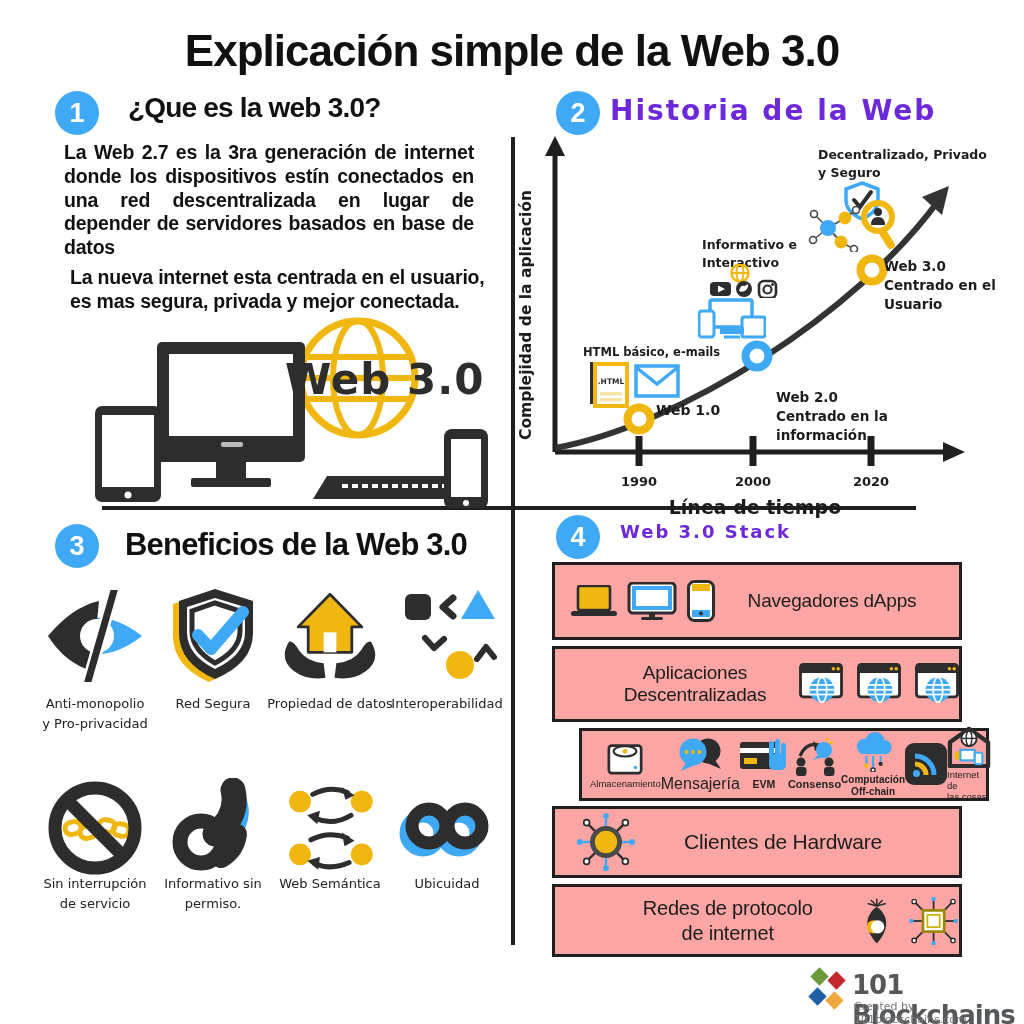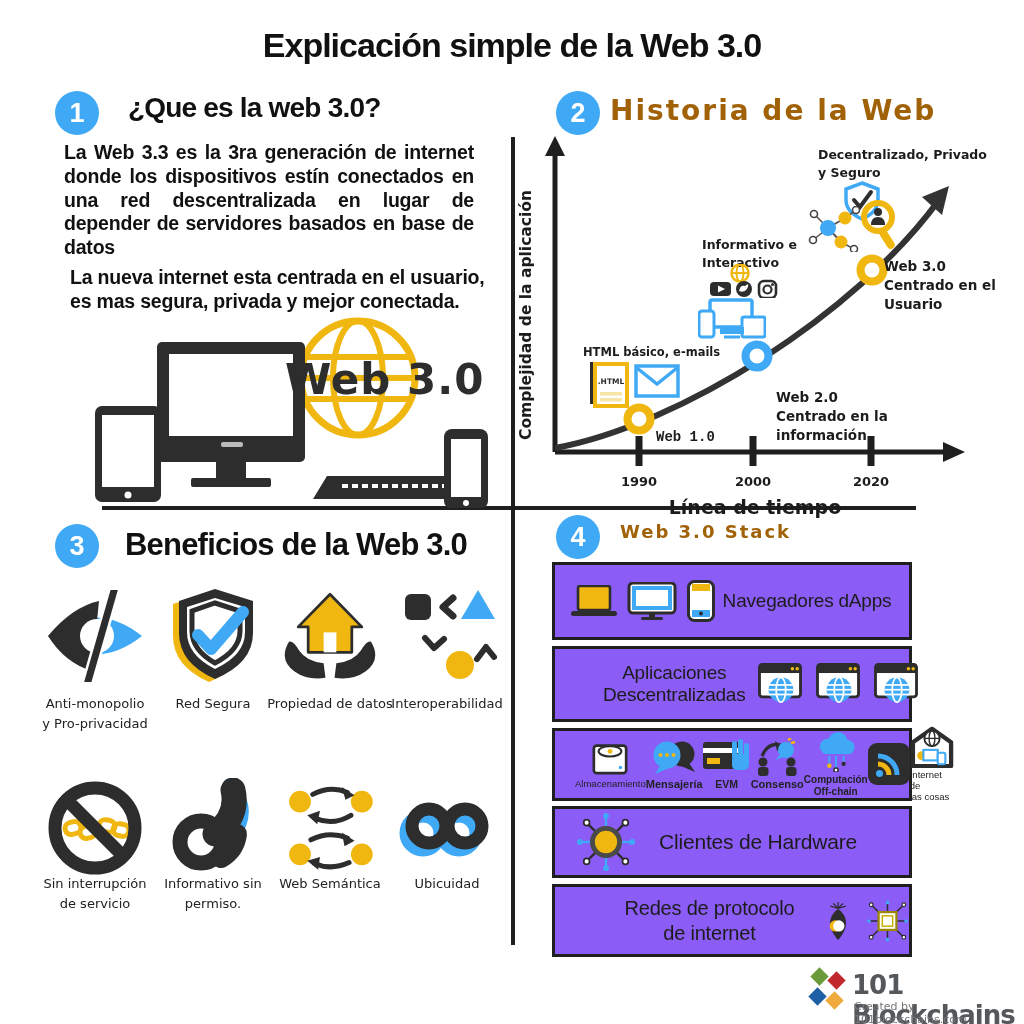--- a/index.html
+++ b/index.html
@@ -3,42 +3,42 @@
 <meta charset="utf-8">
 <style>
   * { margin:0; padding:0; box-sizing:border-box; }
   html,body { background:#fff; }
   body { font-family:"Liberation Sans", sans-serif; color:#1c1c1c; }
   .canvas { position:relative; width:1024px; height:1024px; background:#fff; overflow:hidden; }
   .abs { position:absolute; }
   .pre { white-space:pre-line; }
 
   .main-title { left:0; top:26px; width:1024px; text-align:center;
-    font-size:34px; font-weight:bold; letter-spacing:-1px; color:#111; }
+    font-size:44px; font-weight:bold; letter-spacing:-1px; color:#111; }
 
   .divider { background:#1f1f1f; }
   .badge { width:44px; height:44px; border-radius:50%; background:#3FA9F5; color:#fff;
     font-weight:bold; font-size:27px; display:flex; align-items:center; justify-content:center; }
 
   .h-cond { font-weight:bold; letter-spacing:-0.8px; color:#111; }
-  .h-wide { font-family:"DejaVu Sans", sans-serif; font-weight:bold; letter-spacing:2px; color:#a16207; }
+  .h-wide { font-family:"DejaVu Sans", sans-serif; font-weight:bold; letter-spacing:2px; color:#6d28d9; }
 
   .para { font-weight:bold; font-size:19.5px; line-height:1.22; letter-spacing:-0.2px;
     text-align:justify; color:#111; }
 
   .ann { font-family:"DejaVu Sans", sans-serif; font-weight:bold; font-size:12px;
     line-height:1.4; color:#1c1c1c; }
   .marker-label { font-family:"DejaVu Sans", sans-serif; font-weight:bold; font-size:13.5px;
     line-height:1.4; color:#1c1c1c; }
 
   .benefit-label { font-family:"DejaVu Sans", sans-serif; font-size:13px; line-height:1.5;
     text-align:center; color:#222; }
   .benefit-icon { width:100px; height:100px; display:flex; align-items:center; justify-content:center; }
 
-  .stack-box { left:552px; width:360px; border:3px solid #1f1f1f; background:#8b5cf6;
+  .stack-box { left:552px; width:410px; border:3px solid #1f1f1f; background:#fca5a5;
     display:flex; align-items:center; }
   .stack-label { font-size:19px; color:#1c1c1c; letter-spacing:-0.2px; }
   .stack-small-label { font-size:9.5px; line-height:1.15; text-align:center; color:#222; margin-top:2px; }
   .stack-cell { display:flex; flex-direction:column; align-items:center; justify-content:flex-start; }
 
   .brand-text { font-family:"DejaVu Sans", sans-serif; font-weight:bold; font-size:26px;
     letter-spacing:-1px; color:#55585a; }
   .credit-text { font-family:"DejaVu Sans", sans-serif; font-size:11px; color:#75777a; }
 
   svg text { font-family:"DejaVu Sans", sans-serif; }
@@ -48,21 +48,21 @@
 
 <div class="canvas">
 
   <div class="abs main-title">Explicación simple de la Web 3.0</div>
 
   <div class="abs divider" style="left:511px; top:137px; width:3.5px; height:808px;"></div>
   <div class="abs divider" style="left:102px; top:506px; width:814px; height:3.5px;"></div>
 
   <div class="abs badge" style="left:55px; top:91px;">1</div>
   <div class="abs h-cond" style="left:128px; top:92px; font-size:28px;">¿Que es la web 3.0?</div>
-  <div class="abs para" style="left:64px; top:141px; width:410px;">La Web 3.3 es la 3ra generación de internet donde los dispositivos estín conectados en una red descentralizada en lugar de depender de servidores basados en base de datos</div>
+  <div class="abs para" style="left:64px; top:141px; width:410px;">La Web 2.7 es la 3ra generación de internet donde los dispositivos estín conectados en una red descentralizada en lugar de depender de servidores basados en base de datos</div>
   <div class="abs para" style="left:70px; top:266px; width:422px; text-align:left;">La nueva internet esta centrada en el usuario, es mas segura, privada y mejor conectada.</div>
 
   <svg class="abs" style="left:95px; top:316px;" width="400" height="192" viewBox="0 0 400 192">
 
     <g>
       <circle cx="263" cy="62" r="57" fill="none" stroke="#F1B711" stroke-width="7"></circle>
       <ellipse cx="263" cy="62" rx="25" ry="57" fill="none" stroke="#F1B711" stroke-width="6"></ellipse>
       <line x1="210" y1="41" x2="316" y2="41" stroke="#F1B711" stroke-width="6"></line>
       <line x1="206" y1="62" x2="320" y2="62" stroke="#F1B711" stroke-width="6"></line>
       <line x1="210" y1="83" x2="316" y2="83" stroke="#F1B711" stroke-width="6"></line>
@@ -201,21 +201,21 @@
     <circle cx="48" cy="4" r="3.5" fill="#fff" stroke="#444" stroke-width="1.6"></circle>
     <circle cx="46" cy="43" r="3.5" fill="#fff" stroke="#444" stroke-width="1.6"></circle>
   </svg>
   <svg class="abs" style="left:858px; top:198px;" width="40" height="54" viewBox="0 0 40 54">
     <circle cx="20" cy="19" r="14" fill="none" stroke="#F1B711" stroke-width="6"></circle>
     <rect x="25" y="30" width="8" height="22" rx="4" fill="#F1B711" transform="rotate(-32 29 41)"></rect>
     <circle cx="20" cy="14" r="4" fill="#2D2D2D"></circle>
     <path d="M13,27 Q13,19 20,19 Q27,19 27,27 Z" fill="#2D2D2D"></path>
   </svg>
 
-  <div class="abs marker-label" style="left:656px; top:428px; font-size:14px;font-family:Liberation Mono, monospace;">Web 1.0</div>
+  <div class="abs marker-label" style="left:656px; top:401px; font-size:14px;">Web 1.0</div>
   <div class="abs marker-label pre" style="left:776px; top:344px;margin-top:44px;">Web 2.0
 Centrado en la
 información</div>
   <div class="abs marker-label pre" style="left:884px; top:257px;">Web 3.0
 Centrado en el
 Usuario</div>
 
   <div class="abs badge" style="left:55px; top:524px;">3</div>
   <div class="abs h-cond" style="left:125px; top:527px; font-size:31px;">Beneficios de la Web 3.0</div>
 
@@ -378,41 +378,41 @@
           <circle cx="41" cy="6" r="1.8" fill="#F1B711"></circle>
         <circle cx="24" cy="28" r="13" fill="#3FA9F5"></circle>
         <ellipse cx="24" cy="28" rx="5" ry="13" fill="none" stroke="#fff" stroke-width="1.8"></ellipse>
         <line x1="11" y1="23" x2="37" y2="23" stroke="#fff" stroke-width="1.8"></line>
         <line x1="11" y1="28" x2="37" y2="28" stroke="#fff" stroke-width="1.8"></line>
         <line x1="11" y1="33" x2="37" y2="33" stroke="#fff" stroke-width="1.8"></line>
       </svg>
     </div>
   </div>
 
-  <div class="abs stack-box" style="top:728px; height:73px; justify-content:space-between; padding:0 20px;">
+  <div class="abs stack-box" style="top:728px; height:73px; justify-content:space-between; padding:0 8px;margin-left:27px;">
     <div class="stack-cell">
       <svg width="42" height="38" viewBox="0 0 44 40">
         <rect x="5" y="7" width="34" height="29" rx="3" fill="#fff" stroke="#2D2D2D" stroke-width="2.8"></rect>
         <ellipse cx="22" cy="13" rx="12" ry="5.5" fill="#fff" stroke="#2D2D2D" stroke-width="2.2"></ellipse>
         <circle cx="22" cy="13" r="2.5" fill="#F1B711"></circle>
         <circle cx="33" cy="30" r="1.8" fill="#3FA9F5"></circle>
       </svg>
       <div class="stack-small-label pre">Almacenamiento</div>
     </div>
     <div class="stack-cell">
       <svg width="46" height="38" viewBox="0 0 46 36">
         <circle cx="31" cy="15" r="12.5" fill="#2D2D2D"></circle>
         <polygon points="38,24 44,33 30,27" fill="#2D2D2D"></polygon>
         <circle cx="16" cy="16" r="13.5" fill="#3FA9F5"></circle>
         <polygon points="9,27 4,35 18,29" fill="#3FA9F5"></polygon>
         <circle cx="9.5" cy="16" r="2" fill="#F1B711"></circle>
         <circle cx="16" cy="16" r="2" fill="#F1B711"></circle>
         <circle cx="22.5" cy="16" r="2" fill="#F1B711"></circle>
       </svg>
-      <div class="stack-small-label pre" style="font-size:11px; font-weight:bold;">Mensajería</div>
+      <div class="stack-small-label pre" style="font-size:16px; font-weight:normal;">Mensajería</div>
     </div>
     <div class="stack-cell">
       <svg width="48" height="38" viewBox="0 0 48 36">
         <rect x="0" y="3" width="38" height="27" rx="3" fill="#2D2D2D"></rect>
         <rect x="0" y="9" width="38" height="5" fill="#fff"></rect>
         <rect x="4" y="19" width="13" height="6" fill="#F1B711"></rect>
         <g fill="#3FA9F5">
           <rect x="29" y="2" width="5" height="17" rx="2.5"></rect>
           <rect x="35" y="0" width="5" height="19" rx="2.5"></rect>
           <rect x="41" y="4" width="5" height="15" rx="2.5"></rect>

